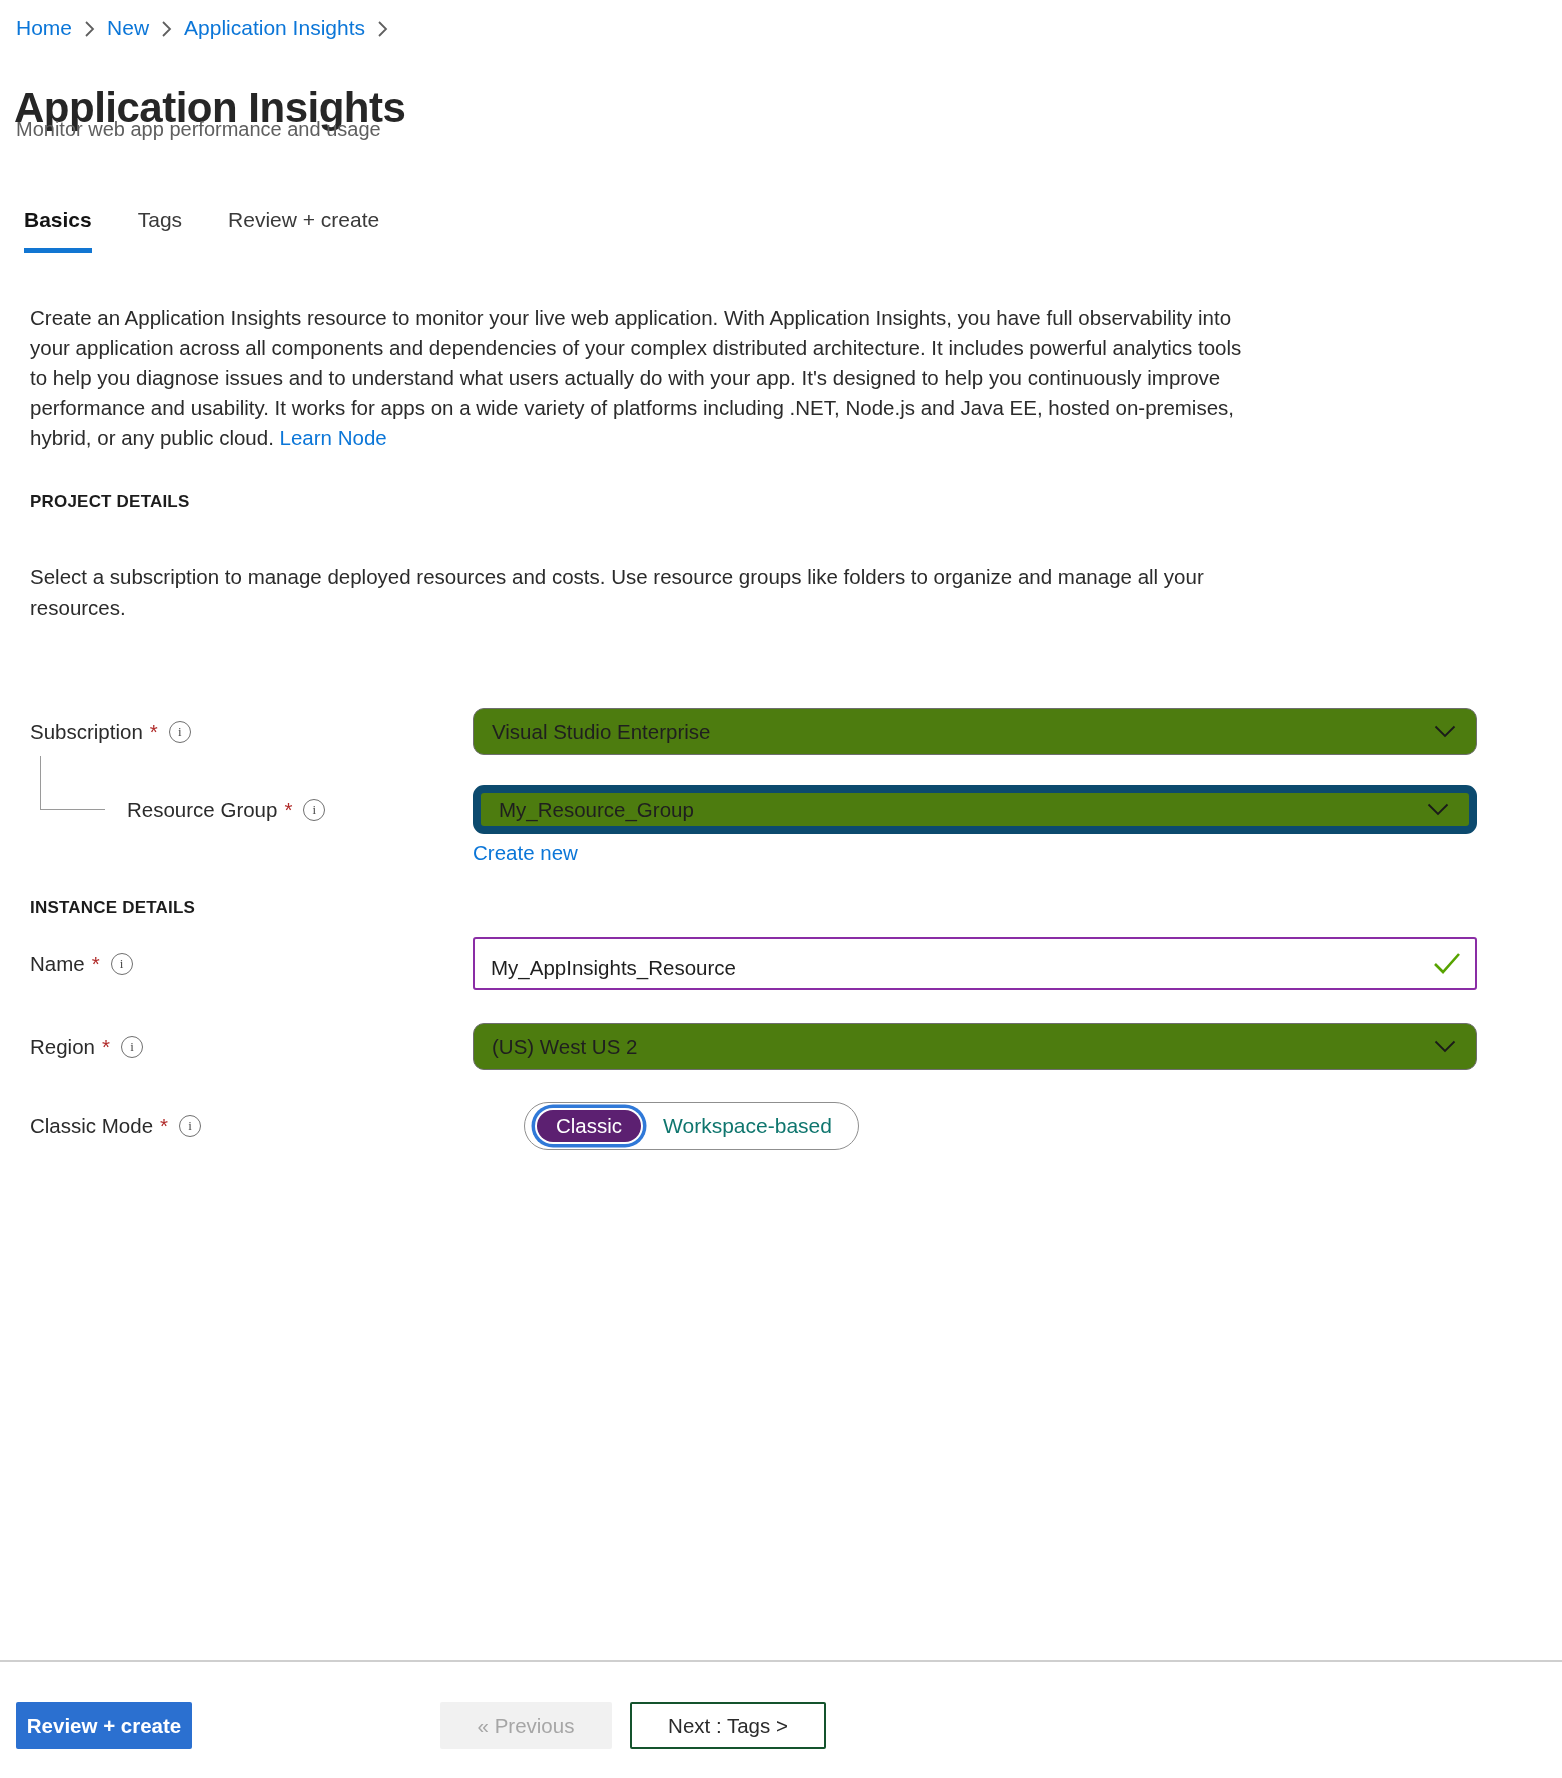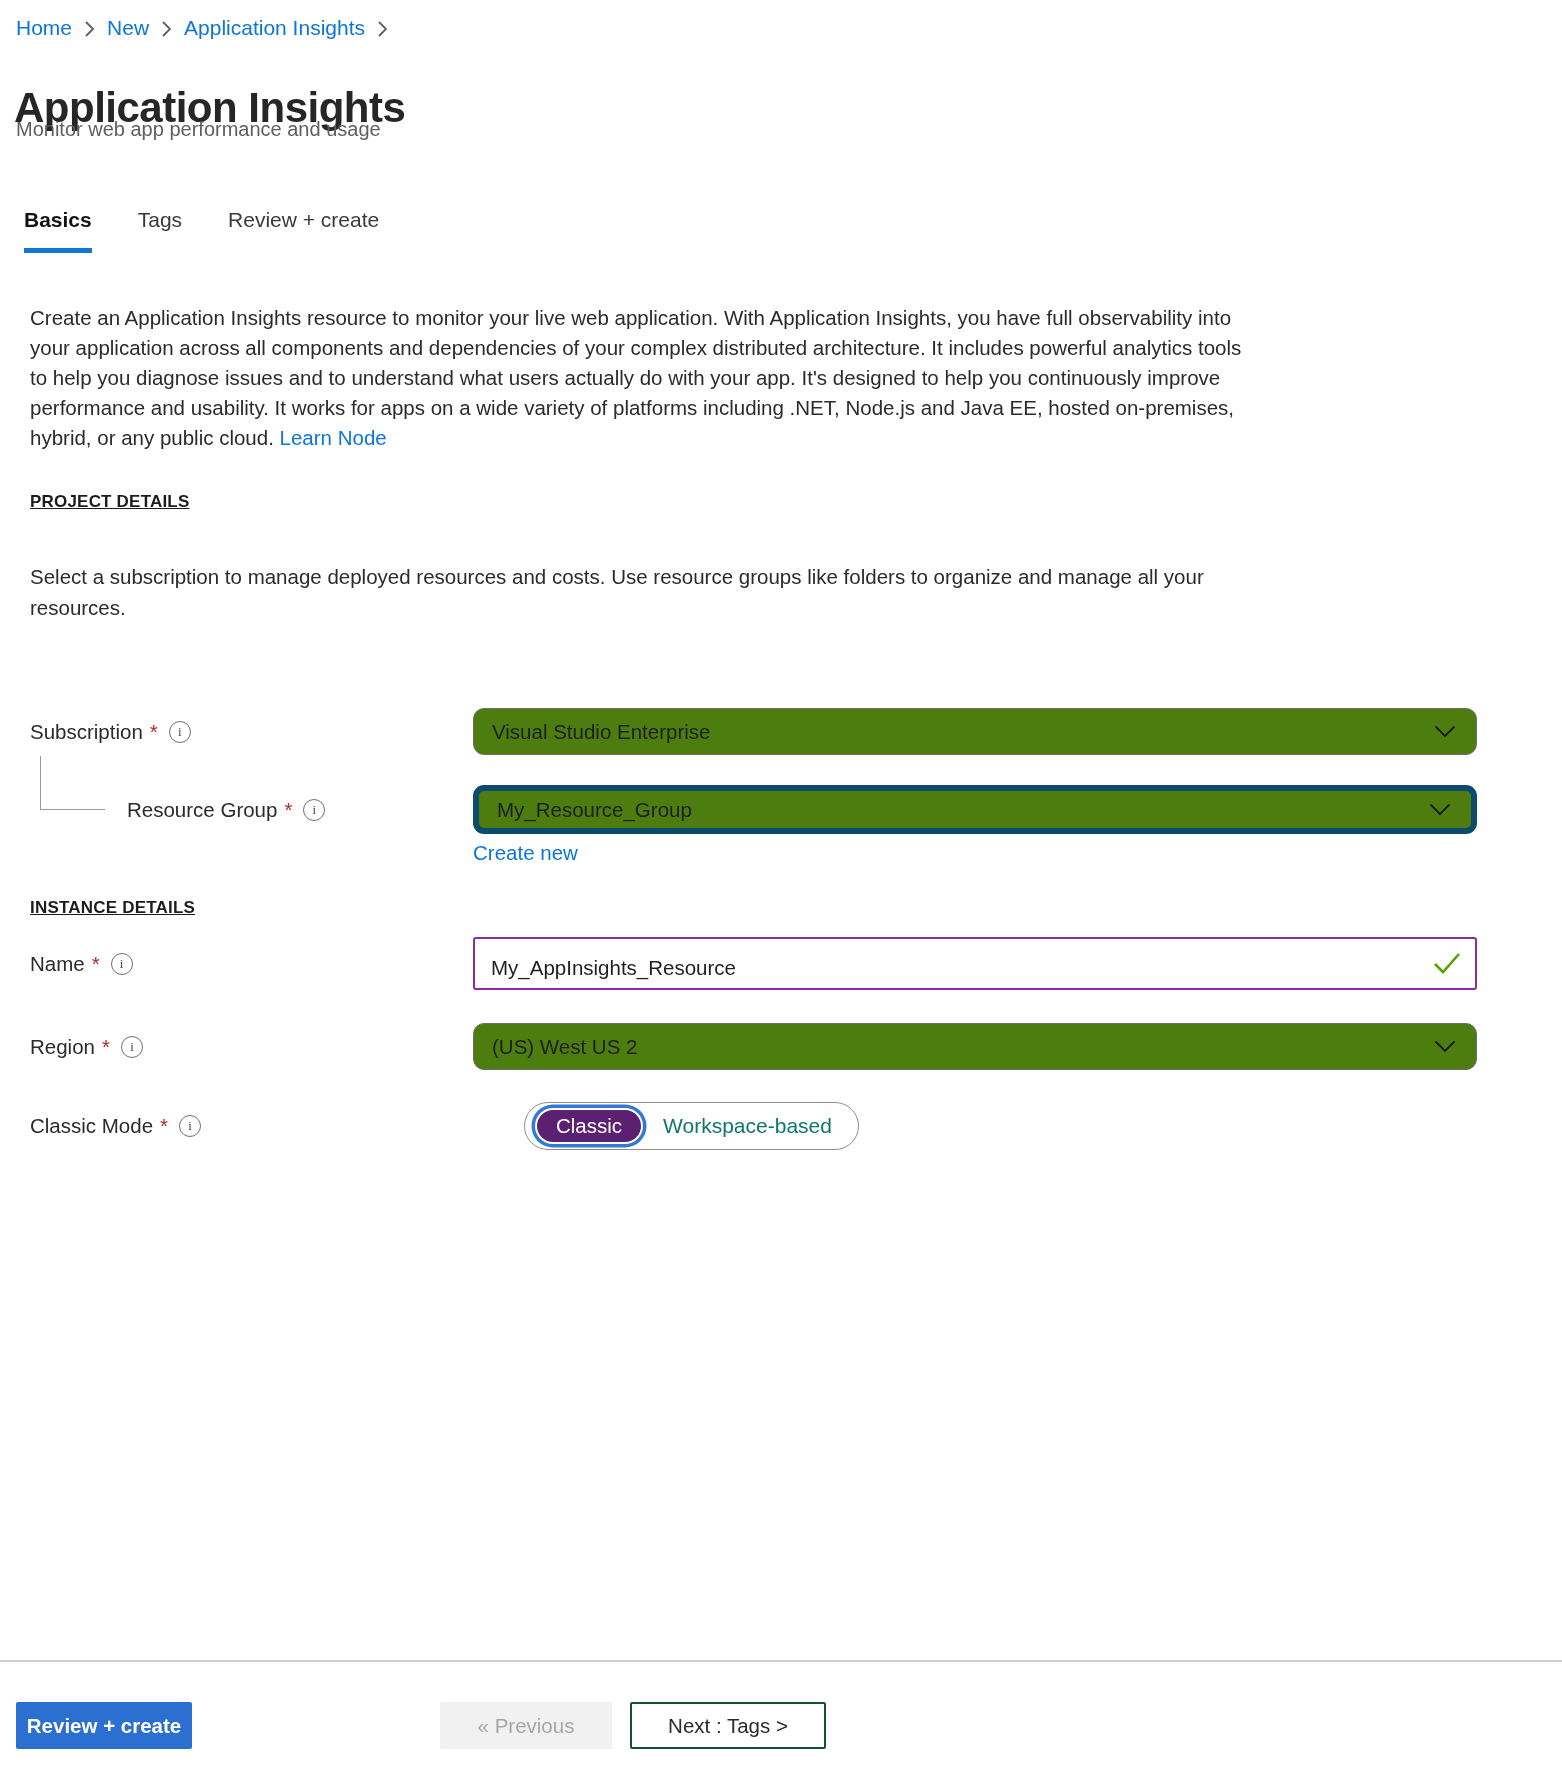--- a/index.html
+++ b/index.html
@@ -17,40 +17,40 @@
 
   
   .tabs { position:absolute; left:24px; top:208px; display:flex; gap:46px; font-size:21px; color:#3a3a3a; }
   .tab { padding-bottom:16px; cursor:pointer; }
   .tab.active { font-weight:700; color:#141414; border-bottom:5px solid #1276d2; }
 
   
   .intro { position:absolute; left:30px; top:282px; width:1232px; font-size:20.5px; line-height:30px; color:#2b2b2b; }
   .link { color:#0b76d8; text-decoration:none; cursor:pointer; }
 
-  .section-heading { position:absolute; left:30px; font-size:17px; font-weight:700; color:#1c1c1c; letter-spacing:0.2px;text-decoration:underline; }
+  .section-heading { position:absolute; left:30px; font-size:17px; font-weight:700; color:#1c1c1c; letter-spacing:0.2px; }
   .section-desc { position:absolute; left:30px; top:540px; width:1270px; font-size:20.5px; line-height:31px; color:#2b2b2b; }
 
   
   .field-label { position:absolute; left:30px; display:flex; align-items:center; font-size:20.5px; color:#2b2b2b; }
   .req { color:#b02a29; margin-left:7px; font-size:20.5px; }
   .info-icon { width:20px; height:20px; border:1px solid #6f6f6f; border-radius:50%; color:#4a4a4a;
                display:inline-flex; align-items:center; justify-content:center; margin-left:11px;
                font-family:"Liberation Serif",serif; font-size:13px; cursor:pointer; flex:0 0 auto; }
   .info-icon::after { content:"i"; }
 
   .tree-connector { position:absolute; left:40px; top:756px; width:64px; height:53px;
                     border-left:1px solid #9a9a9a; border-bottom:1px solid #9a9a9a; }
 
   
   .select-box { position:absolute; left:473px; width:1004px; height:47px; box-sizing:border-box;
                 border:1px solid #6e6e6e; border-radius:11px; background:#4d7c0f; cursor:pointer;
                 display:flex; align-items:center; justify-content:space-between;
                 padding:0 20px 0 18px; font-size:20.5px; color:#1f1f1f; }
-  .select-box.purple { border:6px solid #0c4a6e; }
+  .select-box.purple { border:8px solid #0c4a6e; }
   .chevron { display:inline-flex; align-items:center; }
 
   .input-wrap { position:absolute; left:473px; top:937px; width:1004px; height:53px; }
   .text-input { width:100%; height:100%; box-sizing:border-box; border:2px solid #8a2da5; border-radius:3px;
                 font-family:inherit; font-size:20.5px; color:#1f1f1f; padding:8px 56px 0 16px; outline:none; }
   .valid-check { position:absolute; right:16px; top:15px; }
 
   .create-new { position:absolute; left:473px; top:841px; font-size:20.5px; }
 
   

